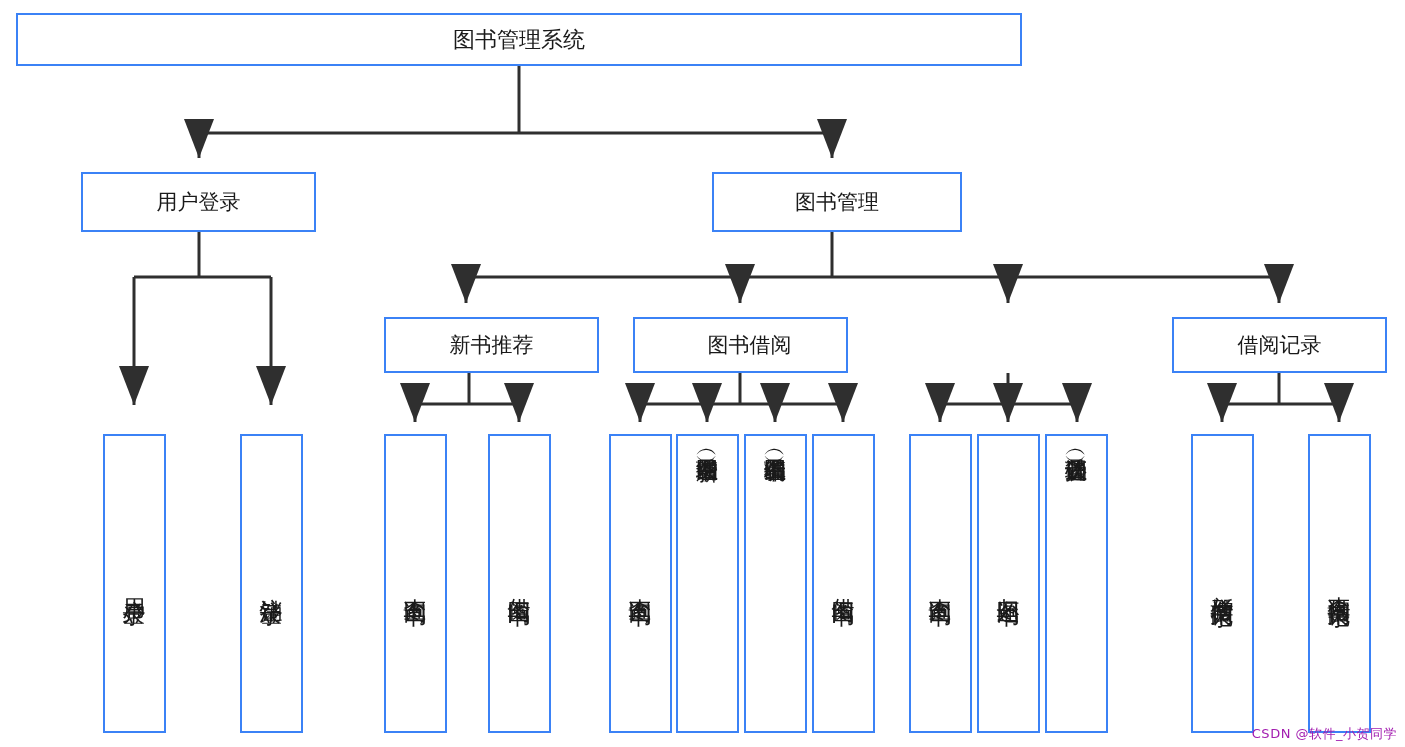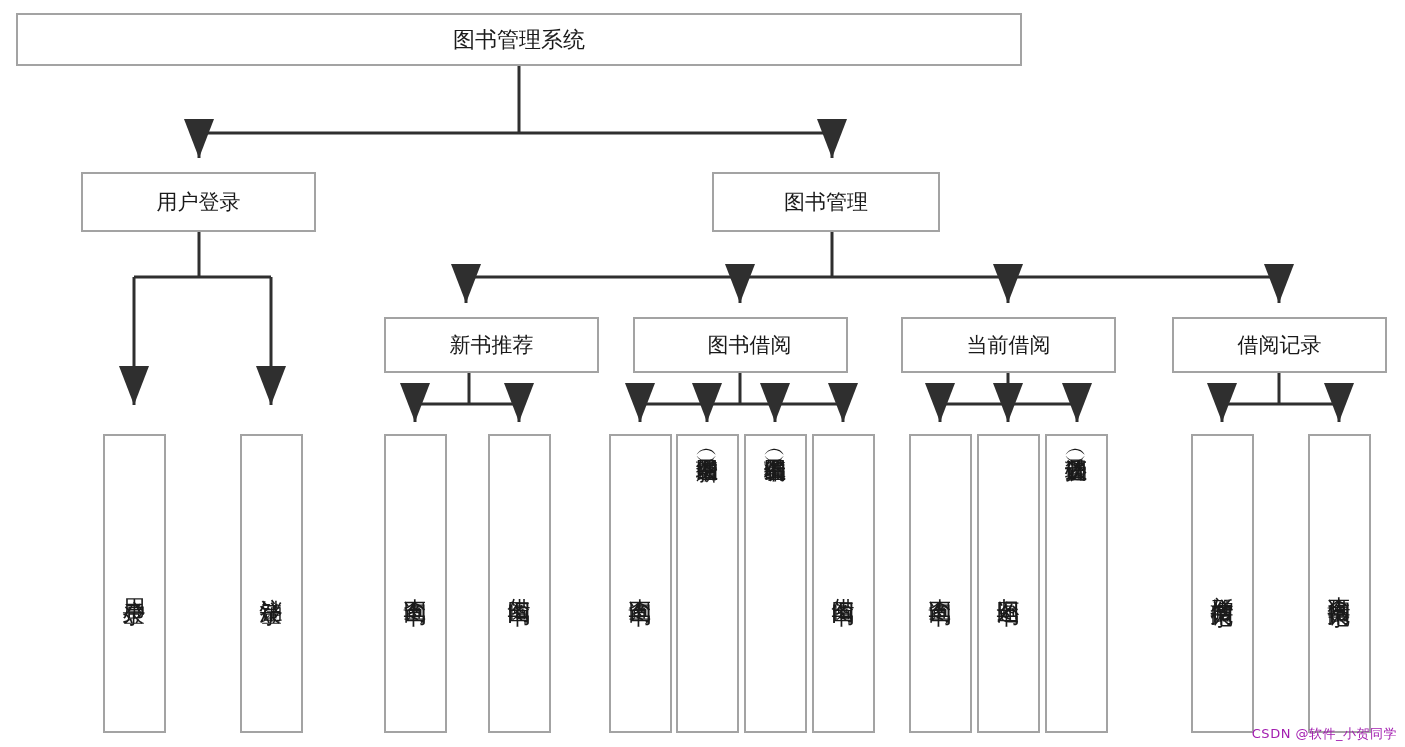--- a/index.html
+++ b/index.html
@@ -22,21 +22,21 @@
     left: 0;
     top: 0;
     width: 1405px;
     height: 747px;
     pointer-events: none;
   }
   .node {
     position: absolute;
     box-sizing: border-box;
     background: #ffffff;
-    border: 2px solid #a3a3a3;
+    border: 2px solid #3b82f6;
     display: flex;
     align-items: center;
     justify-content: center;
     color: #1a1a1a;
   }
   .node-label {
     line-height: 1.18;
     text-align: center;
     white-space: pre-line;
   }
@@ -140,33 +140,30 @@
     </g>
   </svg>
 
   <div class="node root horiz" style="left:16px; top:13px; width:1006px; height:53px;">
     <span class="node-label">图书管理系统</span>
   </div>
 
   <div class="node horiz" style="left:81px; top:172px; width:235px; height:60px;">
     <span class="node-label">用户登录</span>
   </div>
-  <div class="node horiz" style="left:712px; top:172px; width:228px; height:60px;">
+  <div class="node horiz" style="left:712px; top:172px; width:250px; height:60px;">
     <span class="node-label">图书管理</span>
   </div>
 
   <div class="node horiz" style="left:362px; top:317px; width:215px; height:56px;margin-left:22px;">
     <span class="node-label">新书推荐</span>
   </div>
   <div class="node horiz" style="left:633px; top:317px; width:215px; height:56px;padding-left:18px;">
     <span class="node-label">图书借阅</span>
   </div>
-  <div class="node horiz" style="left:901px; top:317px; width:215px; height:56px;">
-    <span class="node-label">当前借阅</span>
-  </div>
   <div class="node horiz" style="left:1172px; top:317px; width:215px; height:56px;">
     <span class="node-label">借阅记录</span>
   </div>
 
   <div class="node leaf centered" style="left:103px; top:434px; width:63px; height:299px;">
     <span class="node-label">用户登录</span>
   </div>
   <div class="node leaf centered" style="left:240px; top:434px; width:63px; height:299px;">
     <span class="node-label">注销登录</span>
   </div>

